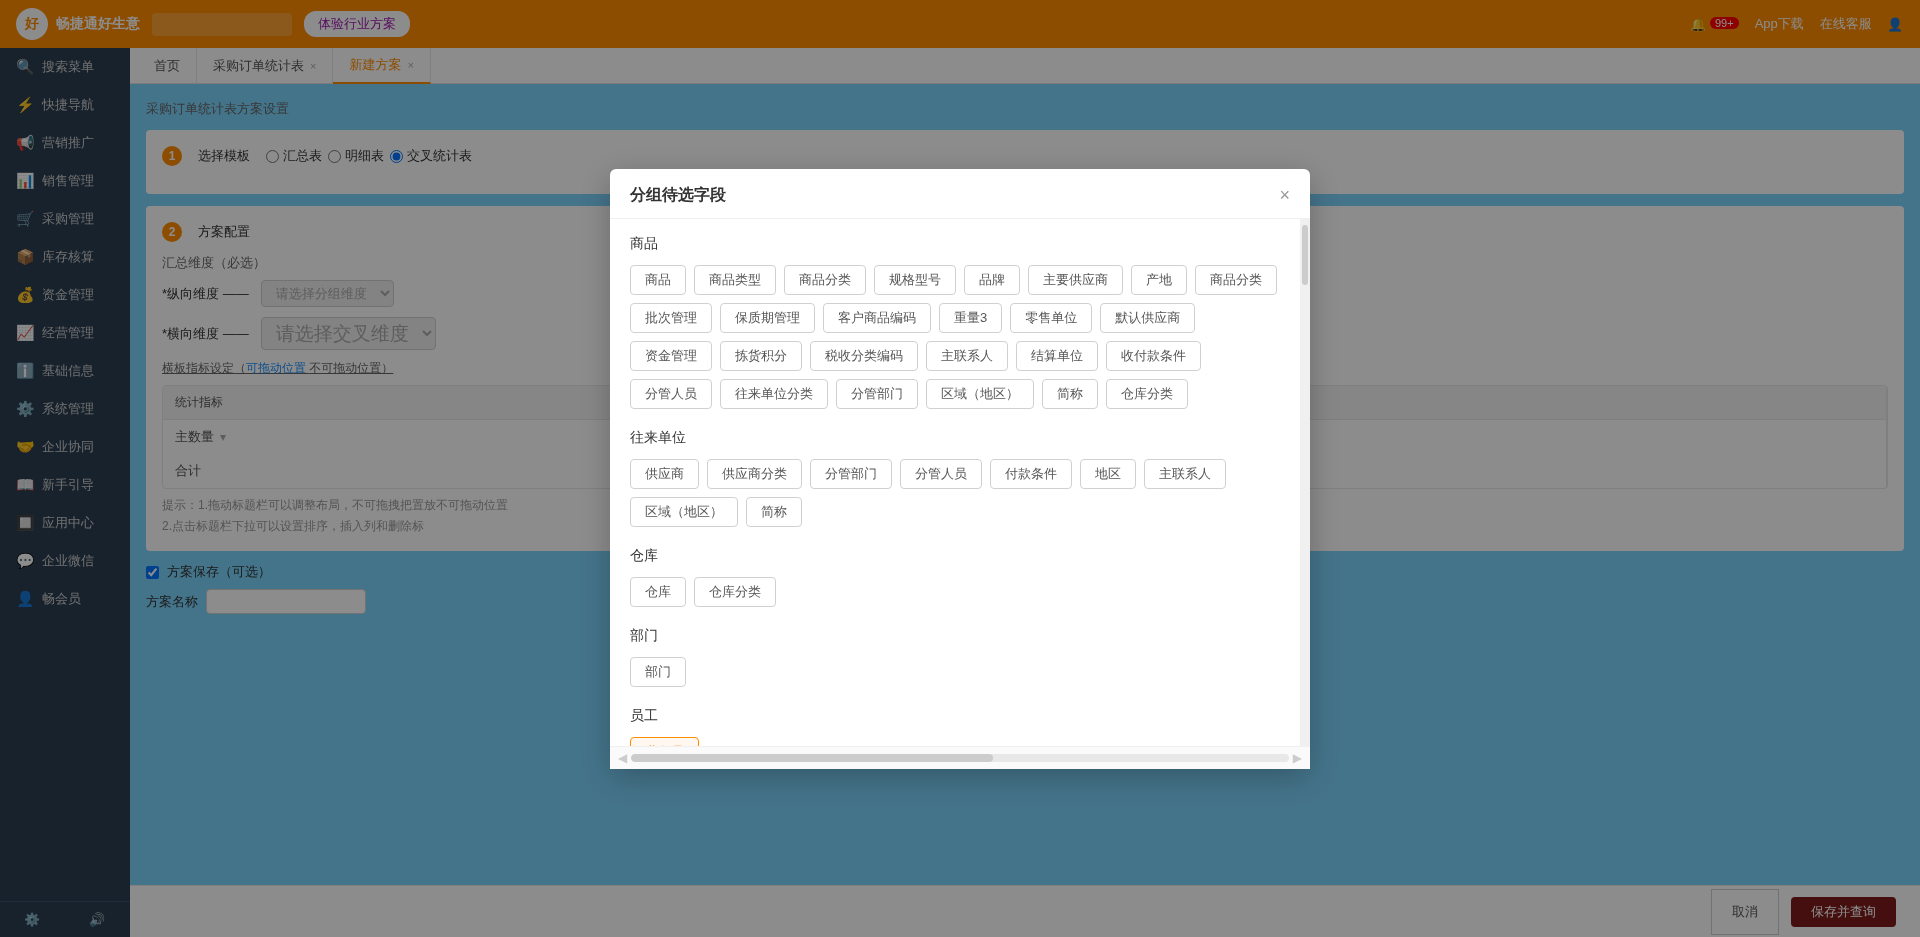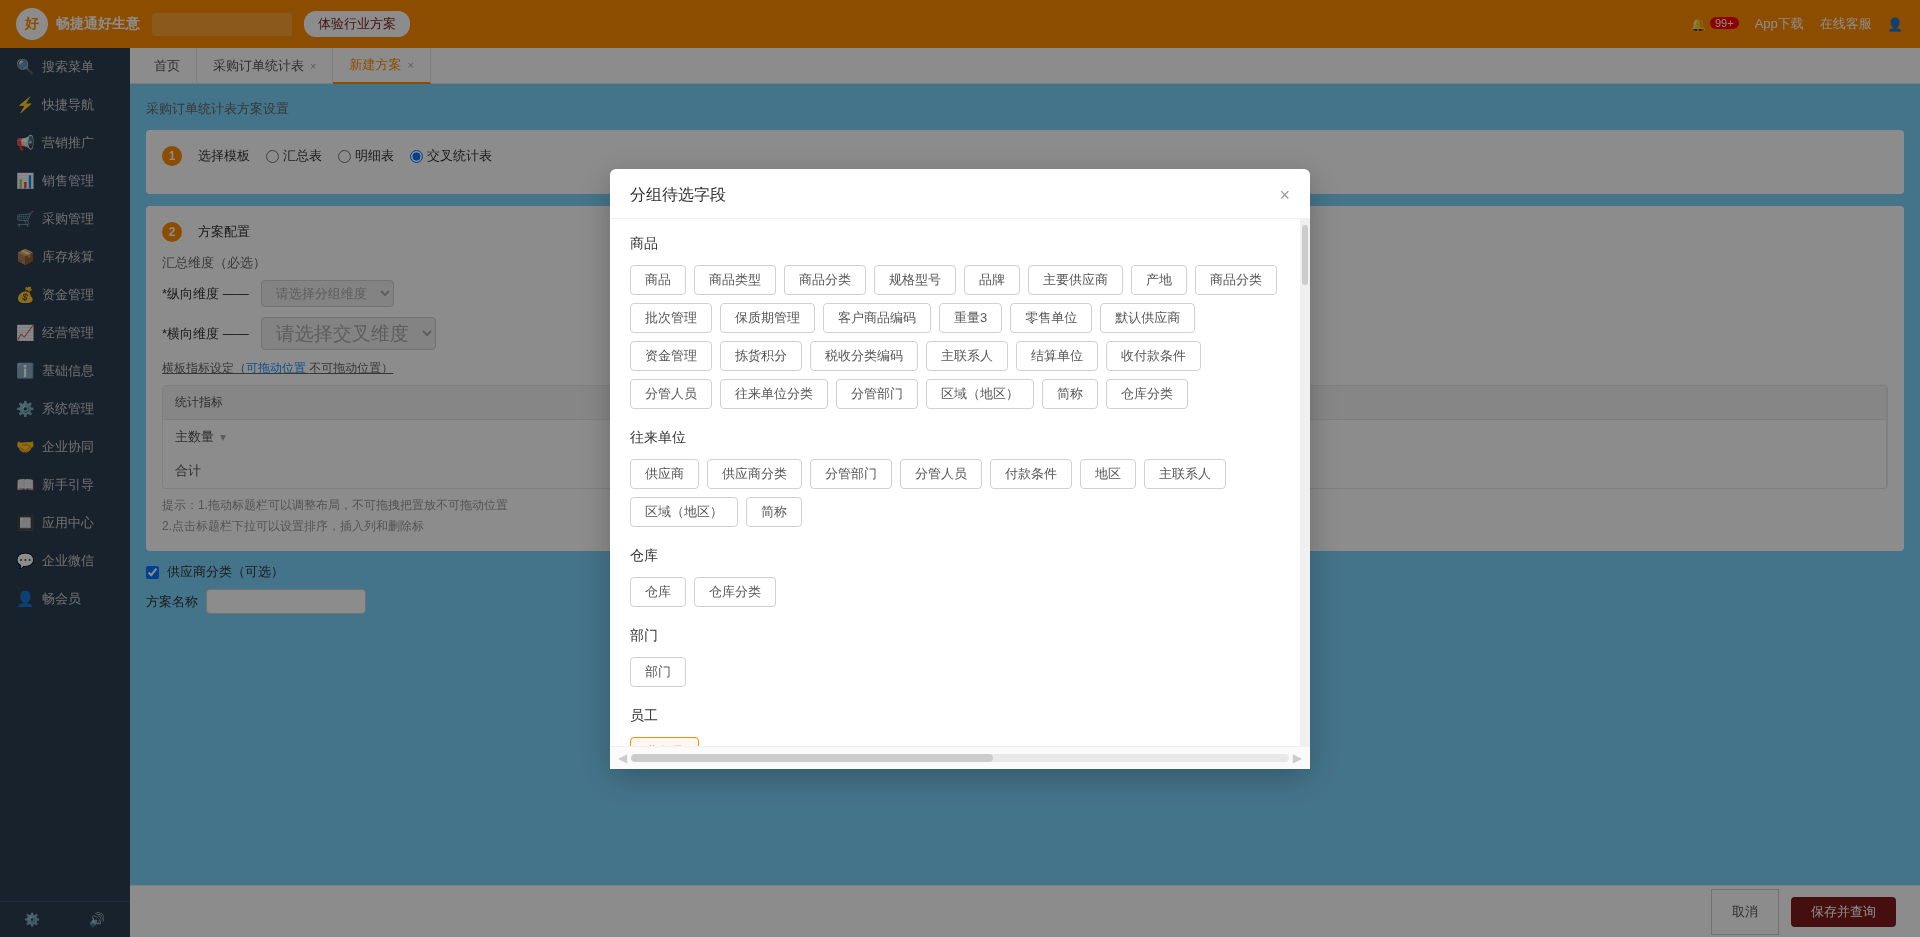--- a/index.html
+++ b/index.html
@@ -14,21 +14,21 @@
       padding: 0 16px;
       justify-content: space-between;
       position: fixed;
       top: 0; left: 0; right: 0;
       z-index: 100;
     }
     .top-bar-left { display: flex; align-items: center; gap: 12px; }
     .logo-area { display: flex; align-items: center; gap: 8px; color: white; font-weight: bold; font-size: 14px; }
     .logo-icon { width: 32px; height: 32px; background: white; border-radius: 50%; display: flex; align-items: center; justify-content: center; color: #ff8c00; font-weight: bold; font-size: 14px; }
     .nav-search { background: rgba(255,255,255,0.2); border: none; border-radius: 4px; padding: 4px 12px; color: white; font-size: 13px; width: 140px; }
-    .nav-btn { background: white; border: none; color: #7f1d1d; padding: 4px 14px; border-radius: 12px; cursor: pointer; font-size: 13px; font-weight: 500; }
+    .nav-btn { background: white; border: none; color: #a21caf; padding: 4px 14px; border-radius: 12px; cursor: pointer; font-size: 13px; font-weight: 500; }
     .top-bar-right { display: flex; align-items: center; gap: 16px; color: white; font-size: 13px; }
     .badge { background: red; color: white; border-radius: 10px; padding: 0 5px; font-size: 11px; position: relative; top: -2px; }
 
     
     .tabs-bar {
       height: 36px;
       background: #fff;
       border-bottom: 1px solid #e0e0e0;
       display: flex;
       align-items: center;
@@ -103,21 +103,21 @@
       background: white;
       border-radius: 4px;
       padding: 16px;
       margin-bottom: 12px;
     }
 
     
     .step-row { display: flex; align-items: center; gap: 16px; margin-bottom: 12px; }
     .step-badge { background: #ff8c00; color: white; border-radius: 50%; width: 20px; height: 20px; display: flex; align-items: center; justify-content: center; font-size: 12px; font-weight: bold; }
     .step-label { font-size: 13px; font-weight: 500; color: #333; }
-    .radio-group { display: flex; gap: 16px; align-items: flex-end; }
+    .radio-group { display: flex; gap: 6px; align-items: flex-end; }
     .radio-option { display: flex; align-items: center; gap: 4px; cursor: pointer; font-size: 13px; }
 
     
     .table-wrap { background: white; border: 1px solid #e8e8e8; border-radius: 4px; }
     .table-header-row { display: flex; background: #fafafa; border-bottom: 1px solid #e8e8e8; }
     .table-cell { padding: 8px 12px; font-size: 13px; color: #555; border-right: 1px solid #e8e8e8; flex: 1; }
 
     
     .bottom-bar {
       position: fixed;
@@ -154,21 +154,21 @@
       box-shadow: 0 8px 32px rgba(0,0,0,0.25);
     }
     .modal-header {
       padding: 16px 20px 12px;
       border-bottom: 1px solid #f0f0f0;
       display: flex;
       align-items: center;
       justify-content: space-between;
       flex-shrink: 0;
     }
-    .modal-title { font-size: 16px; font-weight: 400; color: #333; }
+    .modal-title { font-size: 16px; font-weight: 700; color: #333; }
     .modal-close { cursor: pointer; font-size: 18px; color: #999; line-height: 1; }
     .modal-body {
       padding: 16px 20px;
       overflow-y: auto;
       flex: 1;
     }
     .field-section { margin-bottom: 20px; }
     .section-title {
       font-size: 14px;
       font-weight: 500;
@@ -380,21 +380,21 @@
         <div class="table-cell">合计</div>
         <div class="table-cell">合计</div>
       </div>
     </div>
     <div style="font-size:12px; color:#999; margin-bottom:4px;">提示：1.拖动标题栏可以调整布局，不可拖拽把置放不可拖动位置</div>
     <div style="font-size:12px; color:#999;">2.点击标题栏下拉可以设置排序，插入列和删除标</div>
   </div>
 
   <div style="display:flex; align-items:center; gap:8px; margin-bottom:8px;">
     <input type="checkbox" checked="" style="">
-    <span>供应商分类（可选）</span>
+    <span>方案保存（可选）</span>
   </div>
   <div style="display:flex; align-items:center; gap:8px;">
     <span>方案名称</span>
     <input type="text" style="border: 1px solid rgb(208, 208, 208); border-radius: 4px; padding: 4px 10px; font-size: 13px; width: 160px;">
   </div>
 </div>
 
 <div class="bottom-bar">
   <button class="btn-cancel">取消</button>
   <button class="btn-primary">保存并查询</button>

